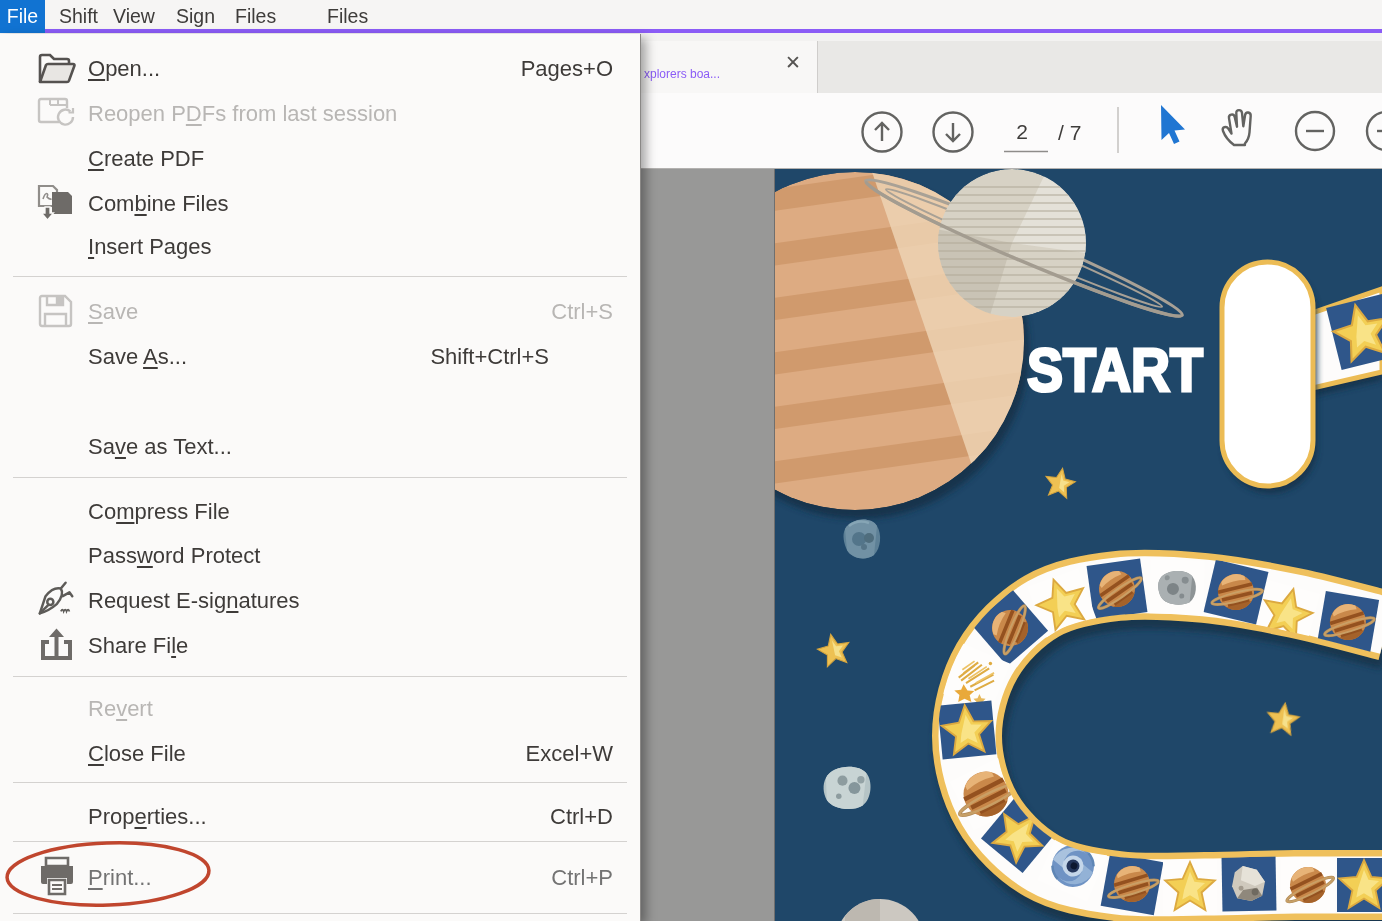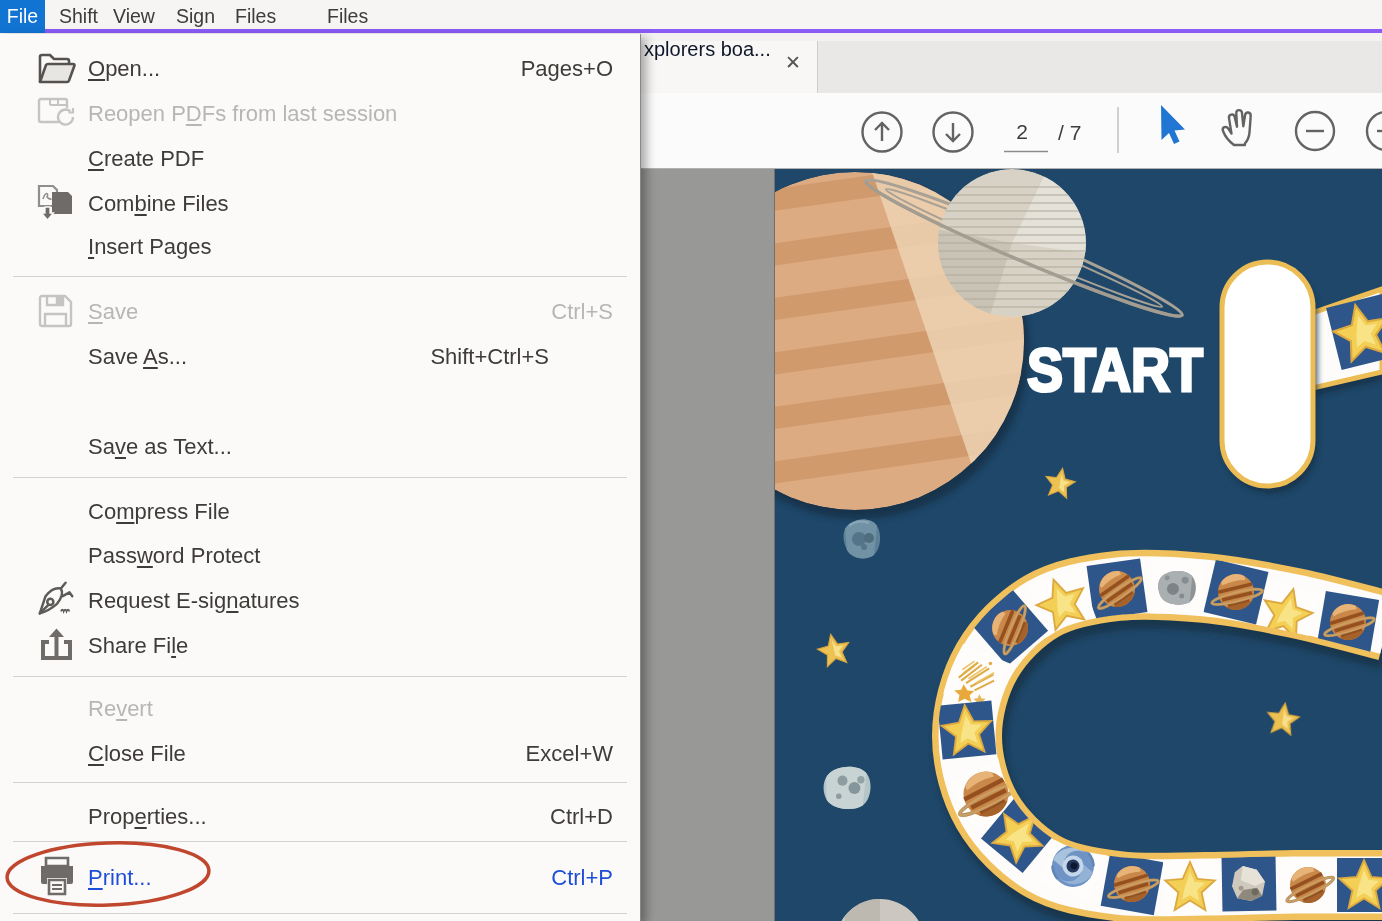--- a/index.html
+++ b/index.html
@@ -9,21 +9,21 @@
 <div style="position:absolute;left:0;top:0;width:45px;height:33px;background:#1173d2;color:#fff;text-align:center;line-height:32px">File</div>
 <span style="position:absolute;left:59px;line-height:32px">Shift</span>
 <span style="position:absolute;left:113px;line-height:32px">View</span>
 <span style="position:absolute;left:176px;line-height:32px">Sign</span>
 <span style="position:absolute;left:235px;line-height:32px">Files</span>
 <span style="position:absolute;left:327px;line-height:32px">Files</span>
 </div>
 <div style="position:absolute;left:0;top:34px;width:1382px;height:59px;background:#f3f2f1">
 <div style="position:absolute;left:640px;top:7px;width:742px;height:52px;background:#e9e8e6"></div>
 <div style="position:absolute;left:560px;top:7px;width:258px;height:52px;background:#f8f7f6;border-right:1px solid #cfcdcb"></div>
-<span style="position:absolute;left:644px;top:4px;font-size:20px;color:#0f172a">xplorers boa...</span>
+<span style="position:absolute;left:644px;top:33px;font-size:12px;color:#8b5cf6">xplorers boa...</span>
 <span style="position:absolute;left:785px;top:17px;font-size:19px;color:#555351">✕</span>
 </div>
 <div style="position:absolute;left:0;top:93px;width:1382px;height:76px;background:#fcfbfb;border-bottom:1px solid #b3b1af">
 <svg width="1382" height="75" style="position:absolute;left:0;top:0">
 <g fill="none" stroke="#636361" stroke-width="2.4">
 <circle cx="882" cy="39" r="19.5"></circle>
         <path d="M882,48 L882,31 M875,37 L882,30 L889,37"></path>
 <circle cx="953" cy="39" r="19.5"></circle>
         <path d="M953,30 L953,47 M946,41 L953,48 L960,41"></path>
 </g>
@@ -360,21 +360,21 @@
 <div style="position:absolute;left:0;top:696.5px;width:641px;height:45px;line-height:45px;color:#3e3b39">
 <span style="position:absolute;left:88px;top:0"><u>C</u>lose File</span>
 <span style="position:absolute;right:28px;top:0">Excel+W</span>
 </div>
 <div style="position:absolute;left:13px;top:748.0px;width:614px;height:1px;background:#d4d2d0"></div>
 <div style="position:absolute;left:0;top:759.5px;width:641px;height:45px;line-height:45px;color:#3e3b39">
 <span style="position:absolute;left:88px;top:0">Prop<u>e</u>rties...</span>
 <span style="position:absolute;right:28px;top:0">Ctrl+D</span>
 </div>
 <div style="position:absolute;left:13px;top:807.0px;width:614px;height:1px;background:#d4d2d0"></div>
-<div style="position:absolute;left:0;top:820.5px;width:641px;height:45px;line-height:45px;color:#1d4ed8">
+<div style="position:absolute;left:0;top:820.5px;width:641px;height:45px;line-height:45px;color:#737373">
 <div style="position:absolute;left:36px;top:0;width:42px;height:45px;display:flex;align-items:center;justify-content:center">
         <svg width="34" height="42" viewBox="0 0 34 42">
           <g fill="#6e6b68">
             <path d="M6,2 h22 v8 h-22 Z" fill="none" stroke="#6e6b68" stroke-width="2.6"></path>
             <path d="M1,10 h32 v16 q0,2 -2,2 h-4 v-6 h-20 v6 h-4 q-2,0 -2,-2 Z"></path>
             <path d="M9,24 h16 v14 h-16 Z" fill="none" stroke="#6e6b68" stroke-width="2.6"></path>
             <path d="M12,29 h10 M12,33 h10" stroke="#6e6b68" stroke-width="1.8"></path>
           </g>
         </svg>
       </div>

